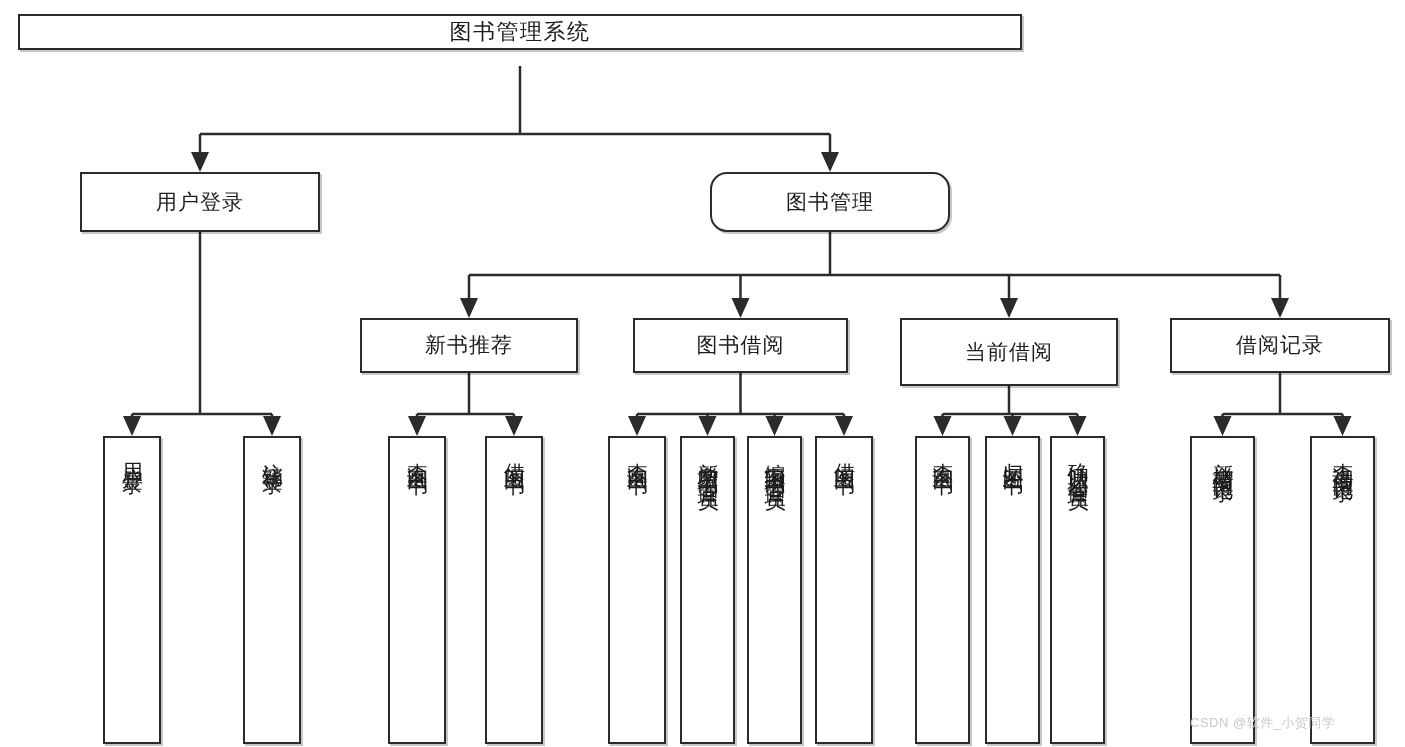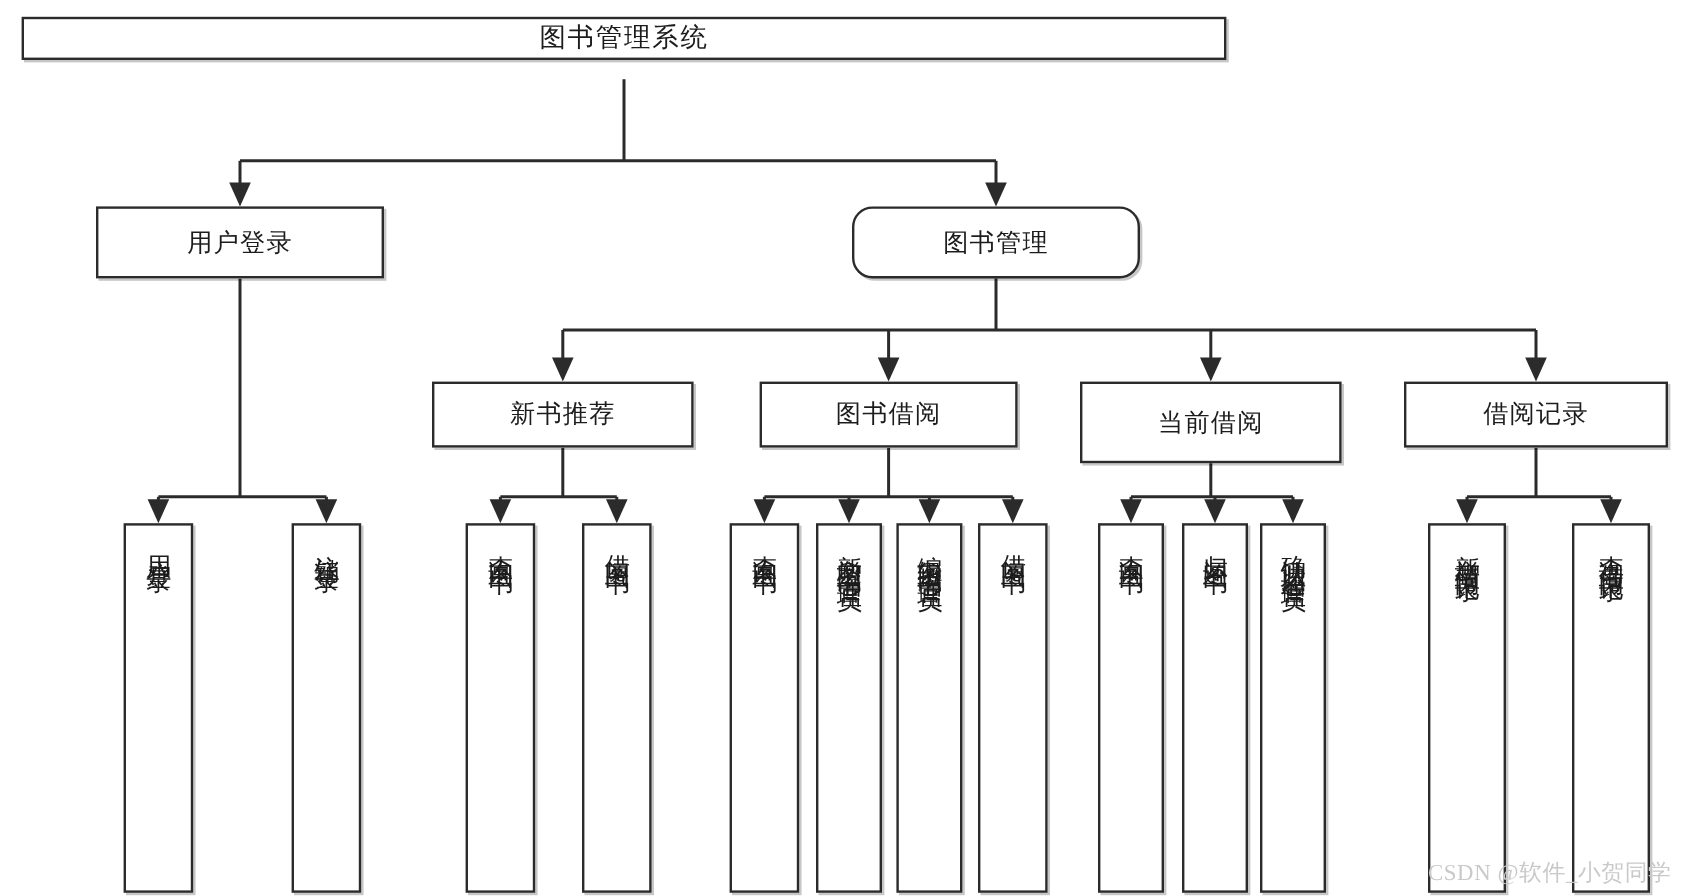--- a/index.html
+++ b/index.html
@@ -47,24 +47,24 @@
     margin:0 auto;
   }
 
   svg.links{position:absolute;left:0;top:0;width:1405px;height:747px;pointer-events:none;}
   svg.links path,svg.links line{stroke:#2b2b2b;stroke-width:2.5;fill:none;}
   svg.links polygon{fill:#2b2b2b;}
 
   .watermark{
     position:absolute;
     color:#c9c9c9;
-    font-size:19px;
+    font-size:13px;
     letter-spacing:0.5px;
     white-space:nowrap;
-    font-family:Liberation Serif, serif;
+    font-family:Liberation Sans, sans-serif;
   }
 </style>
 </head>
 <body>
 
 <div id="diagram-root">
   <svg class="links" id="links-layer" viewBox="0 0 1405 747" preserveAspectRatio="none">
       <line x1="520" y1="66" x2="520" y2="134"></line>
       <line x1="200" y1="134" x2="830" y2="134"></line>
       <line x1="200" y1="134" x2="200" y2="153"></line>

